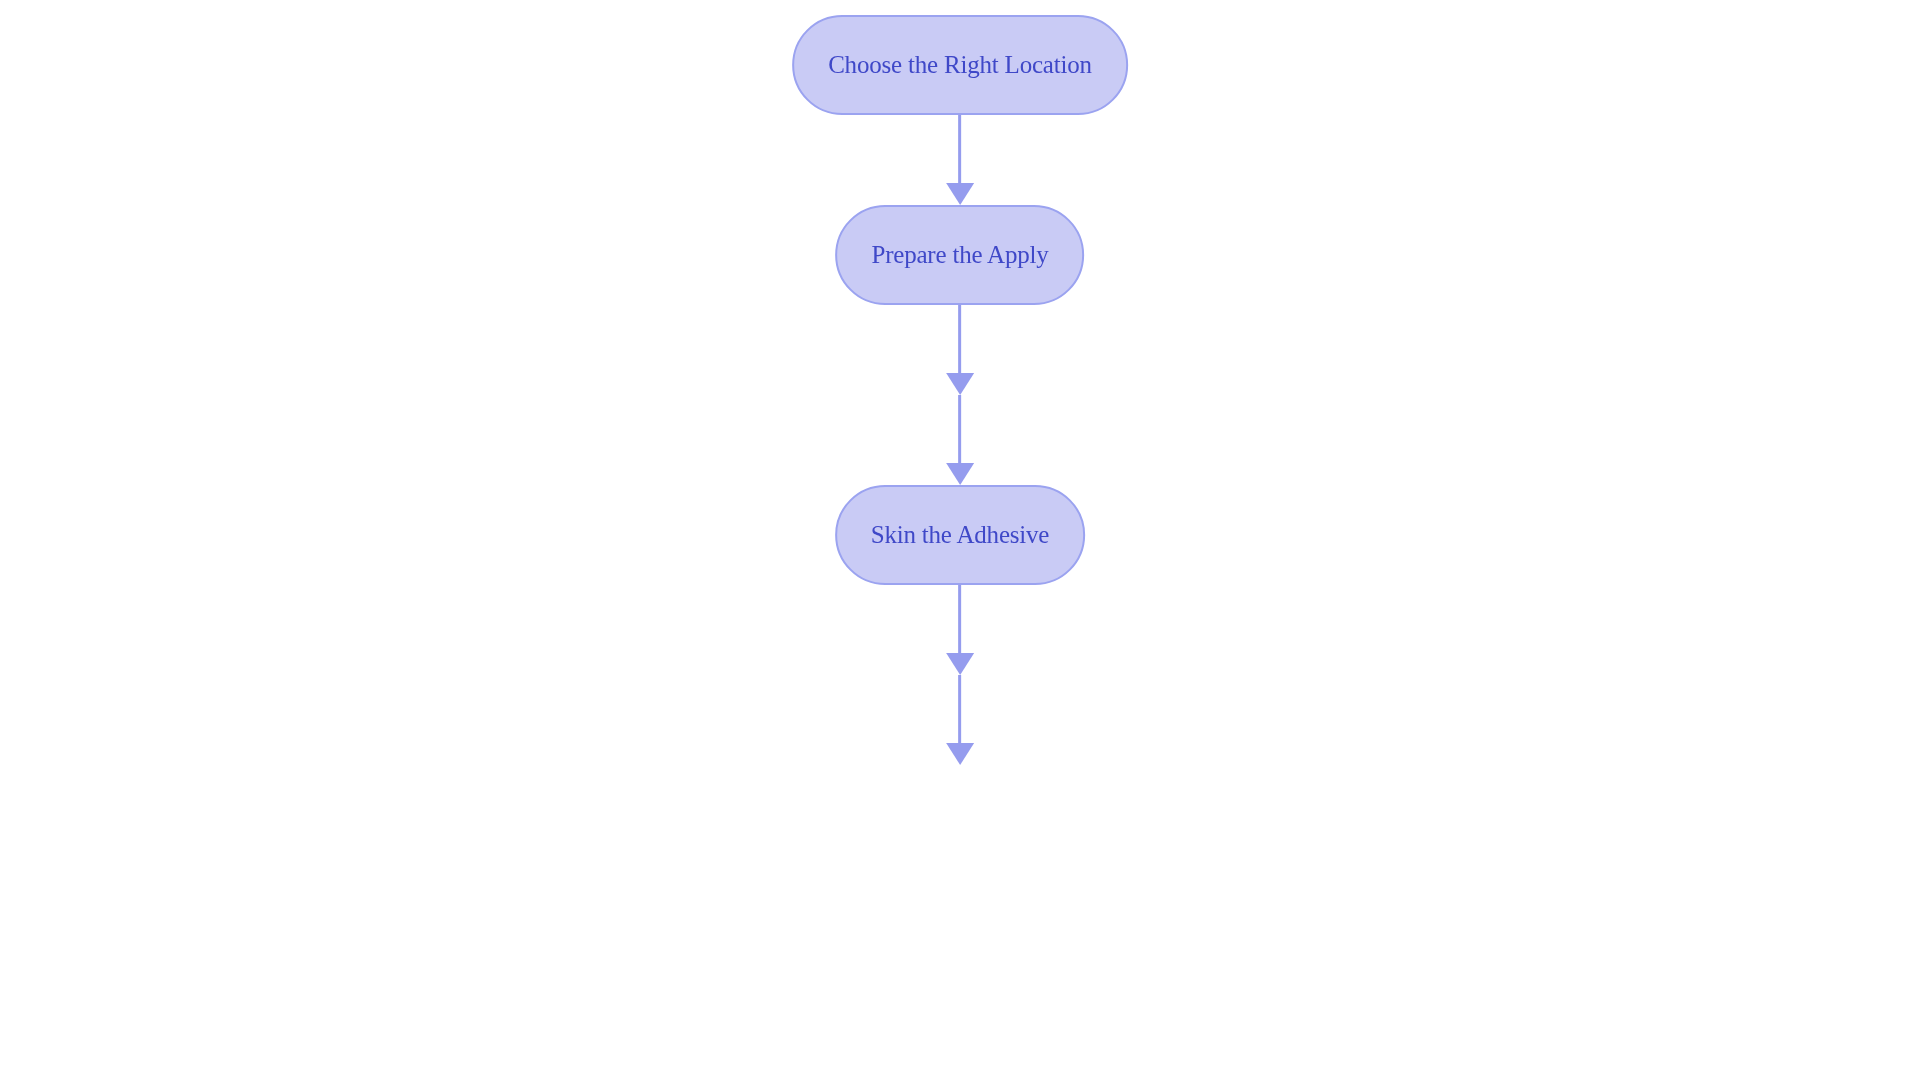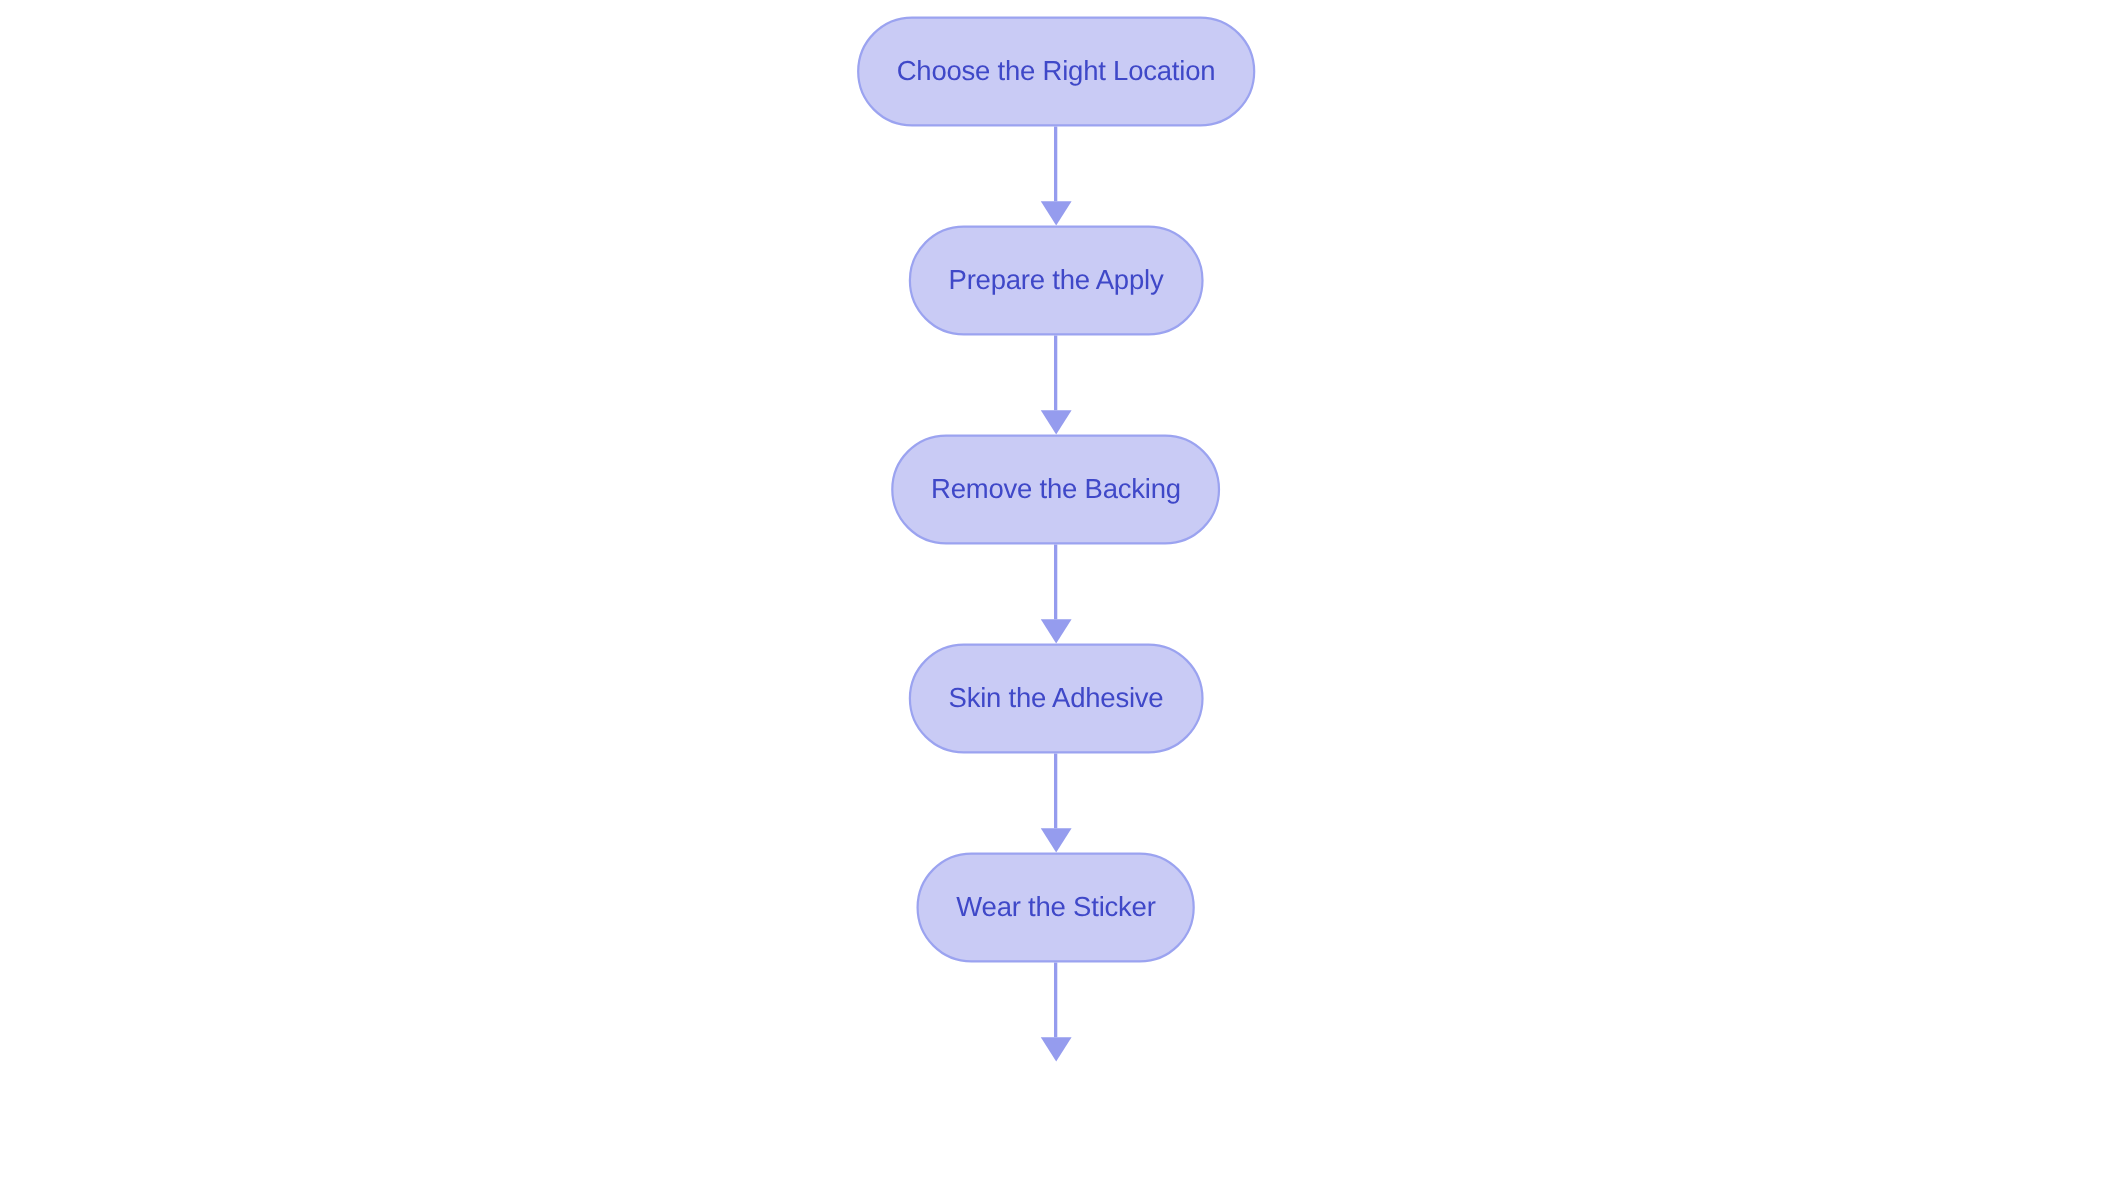--- a/index.html
+++ b/index.html
@@ -30,20 +30,21 @@
   .node{
     height:100px;
     border-radius:50px;
     background:var(--node-fill);
     border:2px solid var(--node-border);
     display:flex;
     align-items:center;
     justify-content:center;
     padding:0 34px;
     white-space:nowrap;
+    font-family:Liberation Serif, serif;
   }
   .node .label{
     font-size:25px;
     letter-spacing:-0.2px;
     color:var(--node-text);
   }
   .connector{
     height:90px;
     display:flex;
     flex-direction:column;
@@ -77,41 +78,35 @@
 
   <div class="node">
     <span class="label">Prepare the Apply</span>
   </div>
 
   <div class="connector">
     <div class="stem"></div>
     <div class="head"></div>
   </div>
 
-  <div class="node">
-    <span class="label">Remove the Backing</span>
-  </div>
 
   <div class="connector">
     <div class="stem"></div>
     <div class="head"></div>
   </div>
 
   <div class="node">
     <span class="label">Skin the Adhesive</span>
   </div>
 
   <div class="connector">
     <div class="stem"></div>
     <div class="head"></div>
   </div>
 
-  <div class="node">
-    <span class="label">Wear the Sticker</span>
-  </div>
 
   <div class="connector">
     <div class="stem"></div>
     <div class="head"></div>
   </div>
 
 
 </div>
 
 </body></html>

